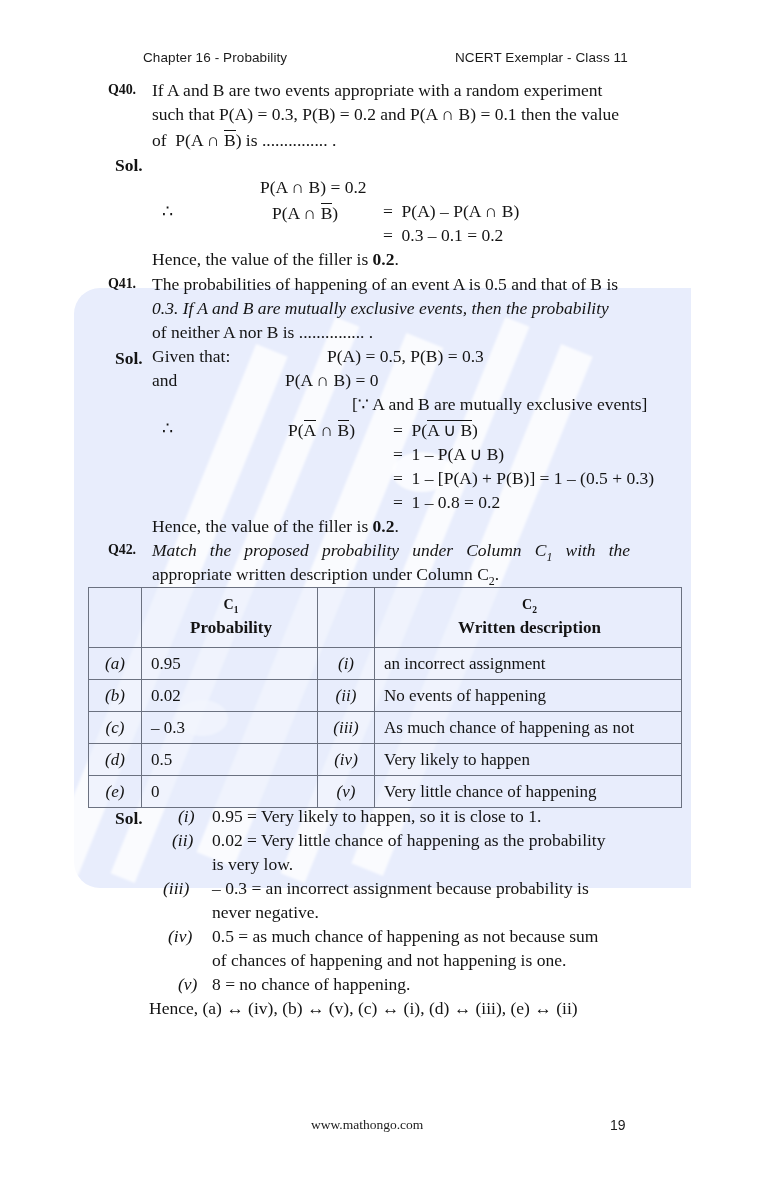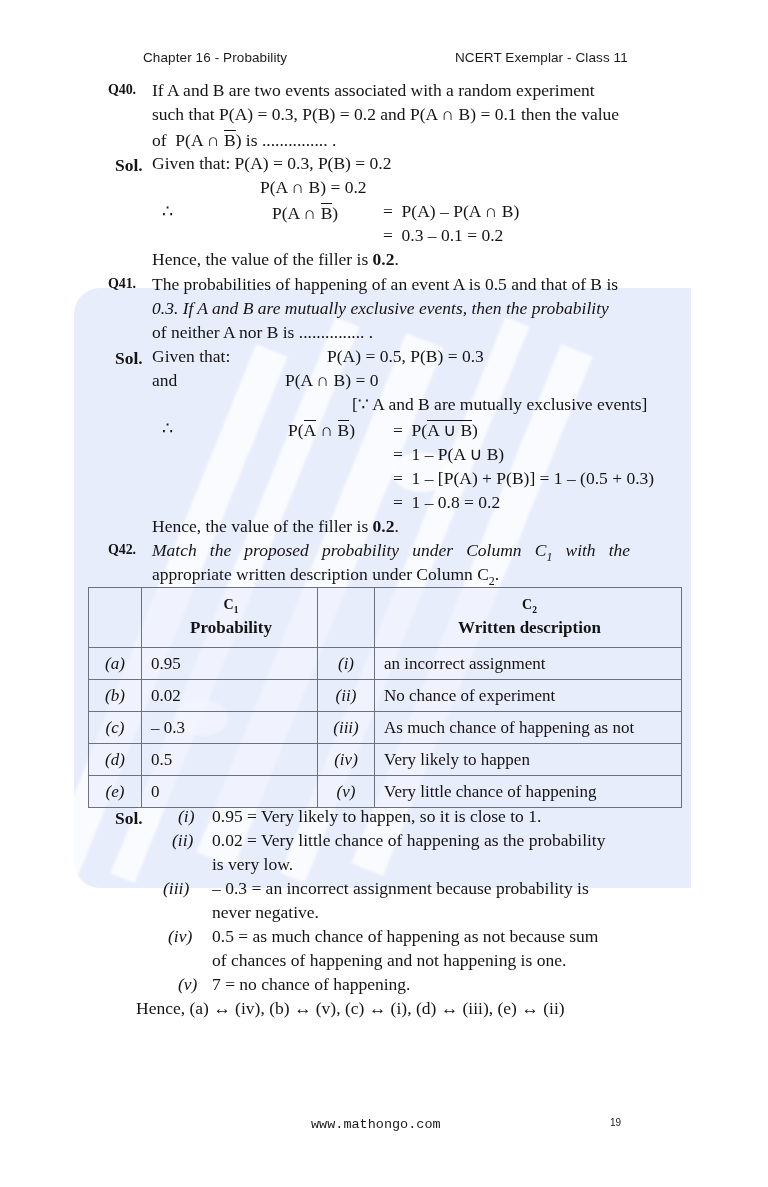--- a/index.html
+++ b/index.html
@@ -127,30 +127,30 @@
     vertical-align: middle;
     line-height: 1.30;
   }
   .hdr-top { font-weight: bold; font-size: 14px; }
 
   
   #footer-url {
     position: absolute;
     left: 311px;
     top: 1117px;
-    font-family: Liberation Mono, monospace;
+    font-family: Liberation Serif, serif;
     font-size: 13.5px;
     color: #1b1b1b;
   }
   #footer-page {
     position: absolute;
     left: 610px;
     top: 1117px;
     font-family: "Liberation Sans", sans-serif;
-    font-size: 10px;
+    font-size: 14px;
     color: #1b1b1b;
   }
 </style>
 </head>
 <body>
 
 <div id="page">
 
   <div id="highlight-block"></div>
 
@@ -161,26 +161,25 @@
   <div class="wm" style="left:455px; top:330px; width:34px; height:560px; transform:rotate(22deg);"></div>
   <div class="wm" style="left:176px; top:700px; width:52px; height:36px; border-radius:50%;"></div>
   <div class="wm" style="left:392px; top:452px; width:60px; height:40px; border-radius:50%;"></div>
 
   <div id="content">
 
     <div class="rh rh-left">Chapter 16 - Probability</div>
     <div class="rh rh-right">NCERT Exemplar - Class 11</div>
 
     <div class="qlabel" style="left:108px; top:82px;">Q40.</div>
-    <div class="line" style="left:152px; top:82px;">If A and B are two events associated with a random experiment</div>
+    <div class="line" style="left:152px; top:82px;">If A and B are two events appropriate with a random experiment</div>
     <div class="line" style="left:152px; top:106px;">such that P(A) = 0.3, P(B) = 0.2 and P(A ∩ B) = 0.1 then the value</div>
     <div class="line" style="left:152px; top:130px;"><span>of  P(A ∩ </span><span class="ovl">B</span><span>) is ............... .</span></div>
 
     <div class="sollabel" style="left:115px; top:155px;">Sol.</div>
-    <div class="line" style="left:152px; top:155px;">Given that: P(A) = 0.3, P(B) = 0.2</div>
     <div class="line" style="left:260px; top:179px;">P(A ∩ B) = 0.2</div>
     <div class="line" style="left:162px; top:203px;">∴</div>
     <div class="line" style="left:272px; top:203px;"><span>P(A ∩ </span><span class="ovl">B</span><span>)</span></div>
     <div class="line" style="left:383px; top:203px;">=  P(A) – P(A ∩ B)</div>
     <div class="line" style="left:383px; top:227px;">=  0.3 – 0.1 = 0.2</div>
     <div class="line" style="left:152px; top:251px;"><span>Hence, the value of the filler is </span><span class="bld">0.2</span><span>.</span></div>
 
     <div class="qlabel" style="left:108px; top:276px;">Q41.</div>
     <div class="line" style="left:152px; top:276px;">The probabilities of happening of an event A is 0.5 and that of B is</div>
     <div class="line" style="left:152px; top:300px;font-style:italic;">0.3. If A and B are mutually exclusive events, then the probability</div>
@@ -223,21 +222,21 @@
         <tr>
           <td class="c-lab">(a)</td>
           <td class="c-prob">0.95</td>
           <td class="c-rom">(i)</td>
           <td class="c-desc">an incorrect assignment</td>
         </tr>
         <tr>
           <td class="c-lab">(b)</td>
           <td class="c-prob">0.02</td>
           <td class="c-rom">(ii)</td>
-          <td class="c-desc">No chance of experiment</td>
+          <td class="c-desc">No events of happening</td>
         </tr>
         <tr>
           <td class="c-lab">(c)</td>
           <td class="c-prob">– 0.3</td>
           <td class="c-rom">(iii)</td>
           <td class="c-desc">As much chance of happening as not</td>
         </tr>
         <tr>
           <td class="c-lab">(d)</td>
           <td class="c-prob">0.5</td>
@@ -264,21 +263,21 @@
 
     <div class="line ital" style="left:163px; top:880px;">(iii)</div>
     <div class="line" style="left:212px; top:880px;">– 0.3 = an incorrect assignment because probability is</div>
     <div class="line" style="left:212px; top:904px;">never negative.</div>
 
     <div class="line ital" style="left:168px; top:928px;">(iv)</div>
     <div class="line" style="left:212px; top:928px;">0.5 = as much chance of happening as not because sum</div>
     <div class="line" style="left:212px; top:952px;">of chances of happening and not happening is one.</div>
 
     <div class="line ital" style="left:178px; top:976px;">(v)</div>
-    <div class="line" style="left:212px; top:976px;">7 = no chance of happening.</div>
-
-    <div class="line" style="left:136px; top:1000px;">Hence, (a) ↔ (iv), (b) ↔ (v), (c) ↔ (i), (d) ↔ (iii), (e) ↔ (ii)</div>
+    <div class="line" style="left:212px; top:976px;">8 = no chance of happening.</div>
+
+    <div class="line" style="left:149px; top:1000px;">Hence, (a) ↔ (iv), (b) ↔ (v), (c) ↔ (i), (d) ↔ (iii), (e) ↔ (ii)</div>
 
     <div id="footer-url">www.mathongo.com</div>
     <div id="footer-page">19</div>
 
   </div>
 </div>
 
 </body></html>

